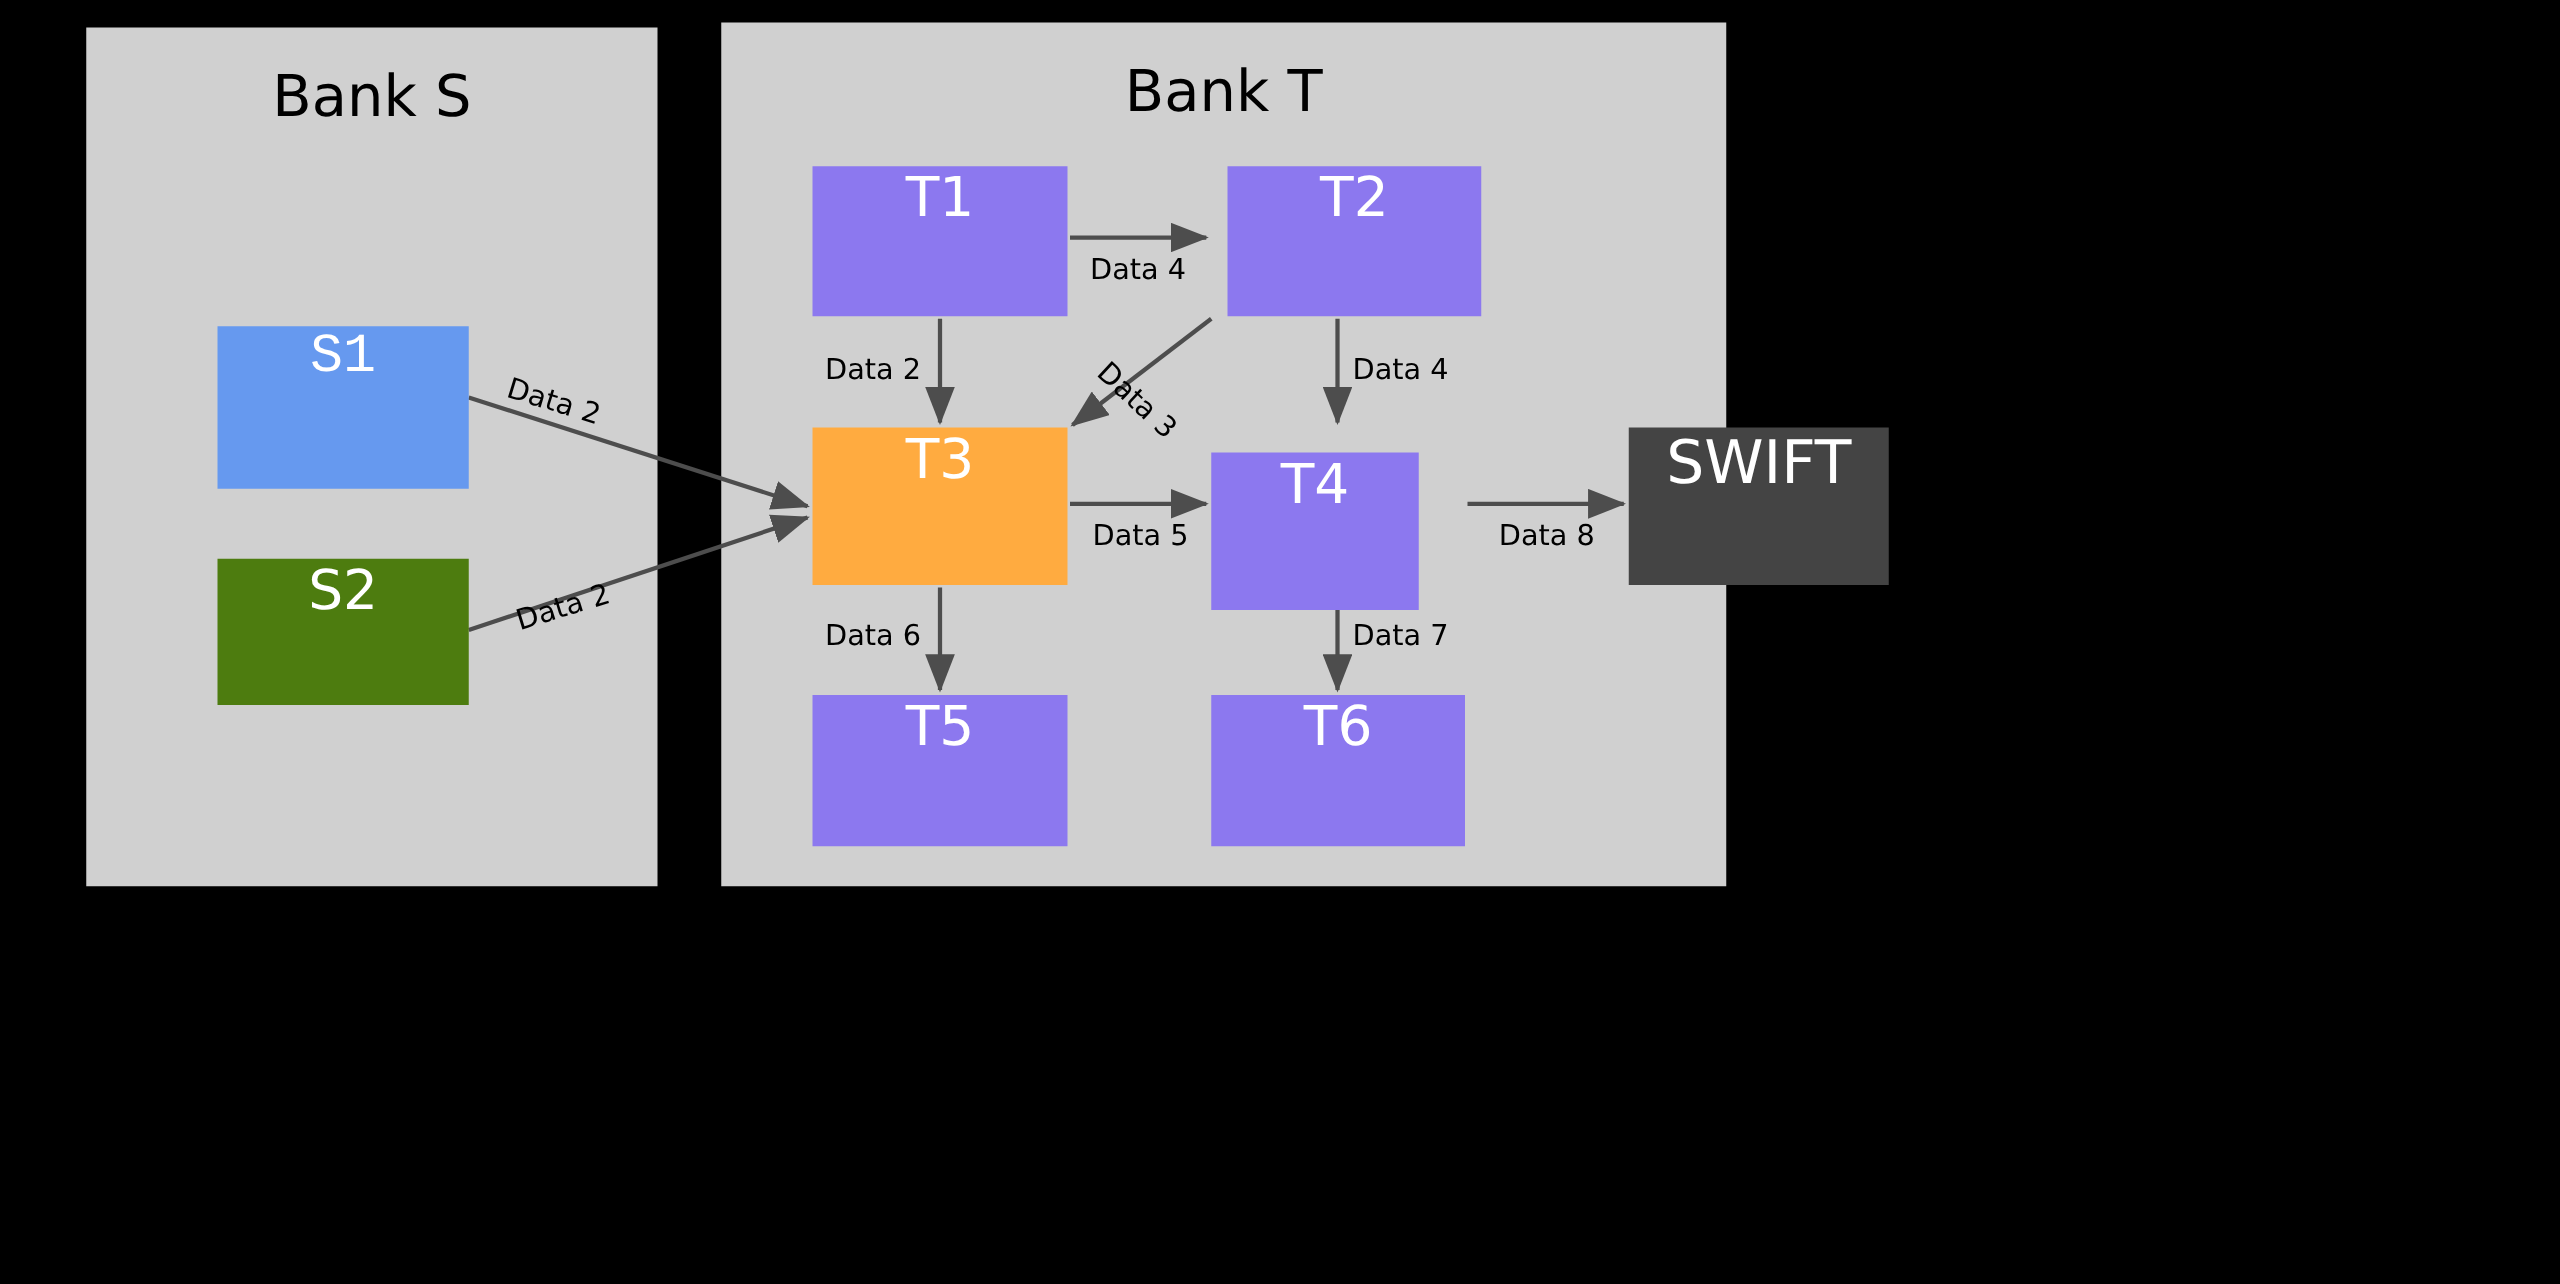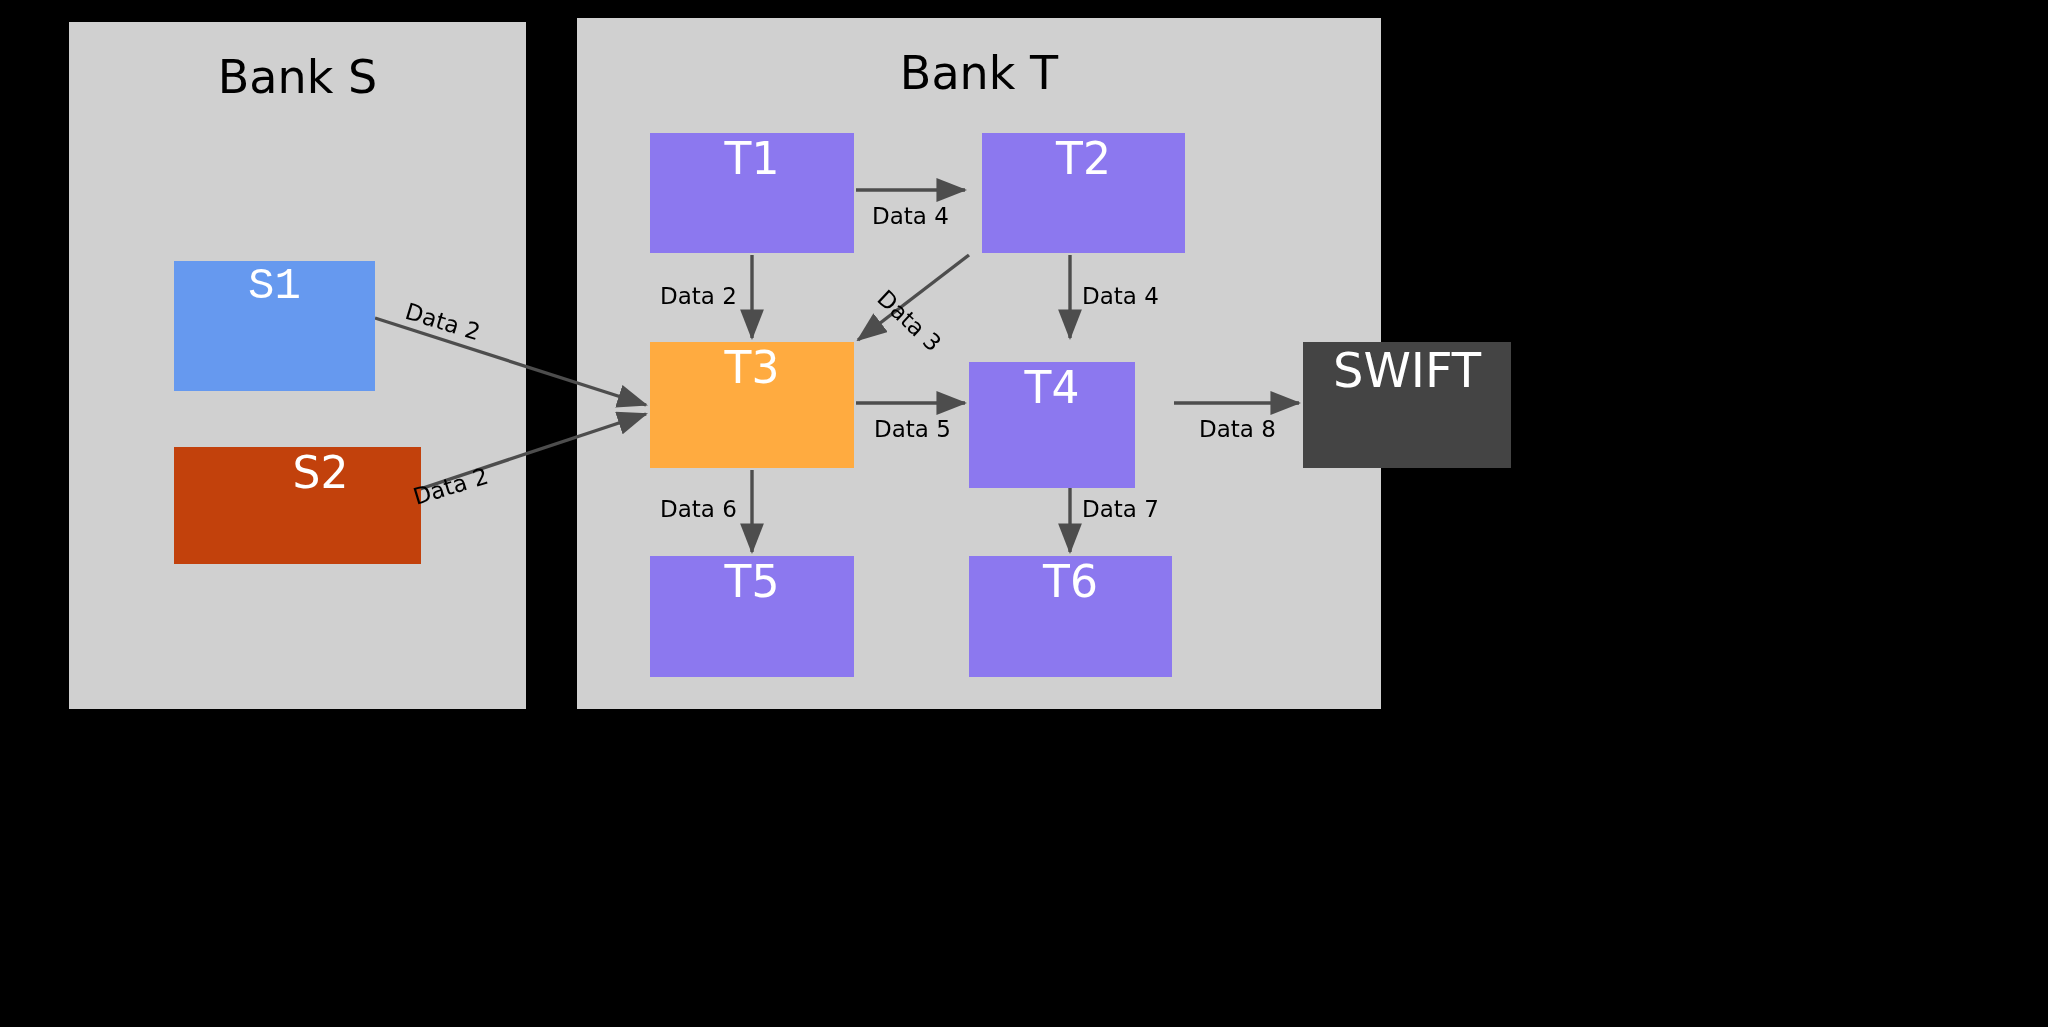--- a/index.html
+++ b/index.html
@@ -93,21 +93,21 @@
         <line x1="856" y1="403" x2="965" y2="403" stroke="#4d4d4d" stroke-width="3.4" marker-end="url(#arrowhead)"></line>
         <line x1="752" y1="470" x2="752" y2="552" stroke="#4d4d4d" stroke-width="3.4" marker-end="url(#arrowhead)"></line>
         <line x1="1070" y1="470" x2="1070" y2="552" stroke="#4d4d4d" stroke-width="3.4" marker-end="url(#arrowhead)"></line>
         <line x1="1174" y1="403" x2="1299" y2="403" stroke="#4d4d4d" stroke-width="3.4" marker-end="url(#arrowhead)"></line>
       </g>
   </svg>
 
   <div class="node blue" id="n-S1" style="left: 174px; top: 261px; width: 201px; height: 130px; background: rgb(102, 153, 239); color: rgb(255, 255, 255); font-family: Liberation Mono, monospace;">
       <span>S1</span>
     </div>
-  <div class="node blue" id="n-S2" style="left: 174px; top: 447px; width: 201px; height: 117px; background: #c2410c; color: rgb(255, 255, 255); padding-left: 46px;">
+  <div class="node blue" id="n-S2" style="left: 174px; top: 447px; width: 201px; height: 117px; background: #4d7c0f; color: rgb(255, 255, 255);">
       <span>S2</span>
     </div>
   <div class="node purple" id="n-T1" style="left: 650px; top: 133px; width: 204px; height: 120px; background: rgb(140, 120, 239); color: rgb(255, 255, 255);">
       <span>T1</span>
     </div>
   <div class="node purple" id="n-T2" style="left: 969px; top: 133px; width: 203px; height: 120px; background: rgb(140, 120, 239); color: rgb(255, 255, 255); margin-left: 13px;">
       <span>T2</span>
     </div>
   <div class="node orange" id="n-T3" style="left: 650px; top: 342px; width: 204px; height: 126px; background: rgb(255, 171, 64); color: rgb(255, 255, 255);">
       <span>T3</span>

